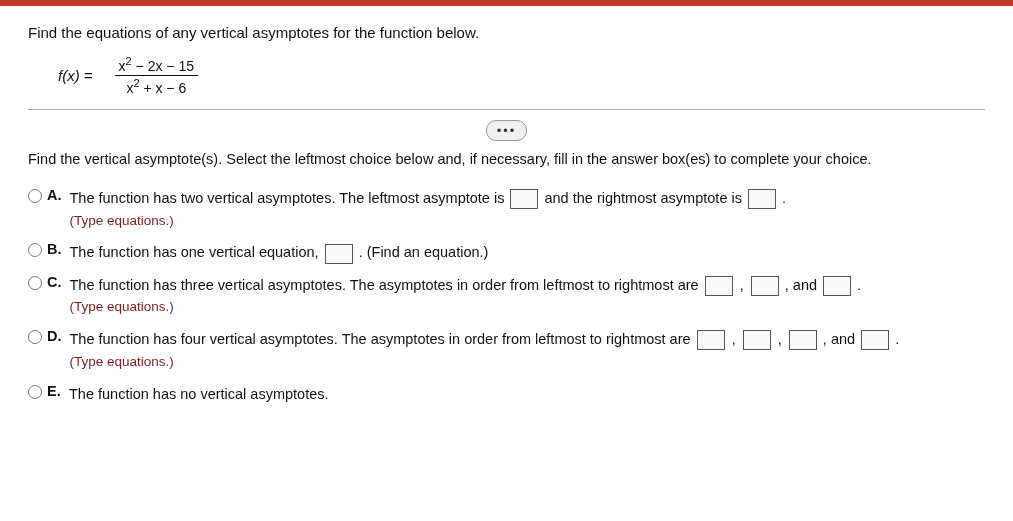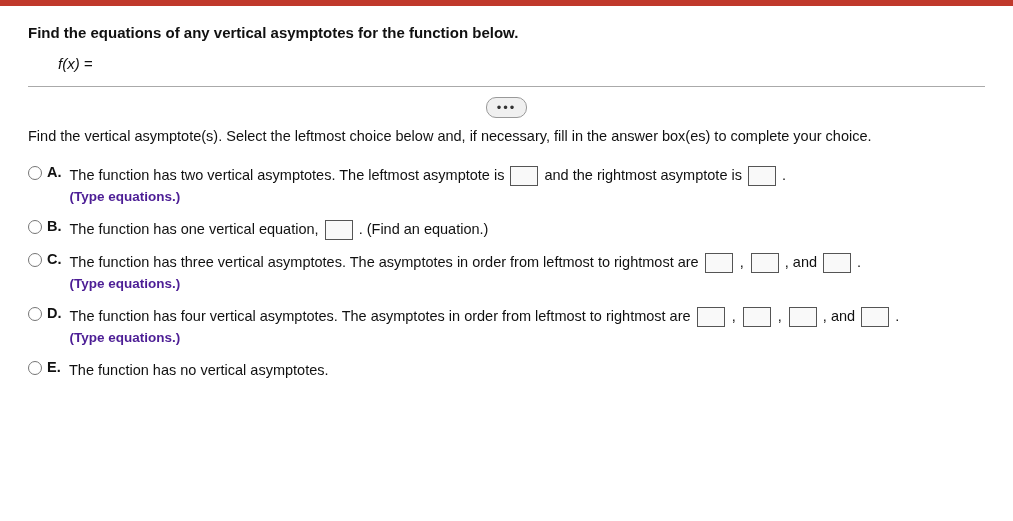--- a/index.html
+++ b/index.html
@@ -20,21 +20,20 @@
     }
 
     .content {
       padding: 18px 28px 18px 28px;
     }
 
     .problem-title {
       font-size: 15px;
       margin-bottom: 14px;
       font-family: Arial, sans-serif;
-      font-weight: bold;
     }
 
     .function-display {
       margin: 10px 0 10px 30px;
       display: flex;
       align-items: center;
       gap: 20px;
       font-size: 15px;
       font-family: Arial, sans-serif;
     }
@@ -134,24 +133,23 @@
       font-size: 14.5px;
       min-width: 14px;
     }
 
     .choice-text {
       line-height: 1.55;
     }
 
     .choice-text .sub-line {
       display: block;
-      color: #4c1d95;
+      color: #7f1d1d;
       font-size: 13.5px;
       margin-top: 1px;
-      font-weight: bold;
     }
 
     .answer-box-input {
       display: inline-block;
       width: 28px;
       height: 20px;
       border: 1px solid #555;
       background: #f9f9f9;
       margin: 0 2px;
       vertical-align: middle;
@@ -168,20 +166,24 @@
 <body>
 
 <div class="top-bar"></div>
 
 <div class="content">
 
   <div class="problem-title">Find the equations of any vertical asymptotes for the function below.</div>
 
   <div class="function-display">
     <span class="fx-label">f(x) =</span>
+    <span class="fraction">
+      <span class="numerator">x<span class="sup">2</span> − 2x − 15</span>
+      <span class="denominator">x<span class="sup">2</span> + x − 6</span>
+    </span>
   </div>
 
   <hr class="divider-line">
 
   <div class="ellipsis-btn">
     <button>•••</button>
   </div>
 
   <div class="instructions">Find the vertical asymptote(s). Select the leftmost choice below and, if necessary, fill in the answer box(es) to complete your choice.</div>
 

